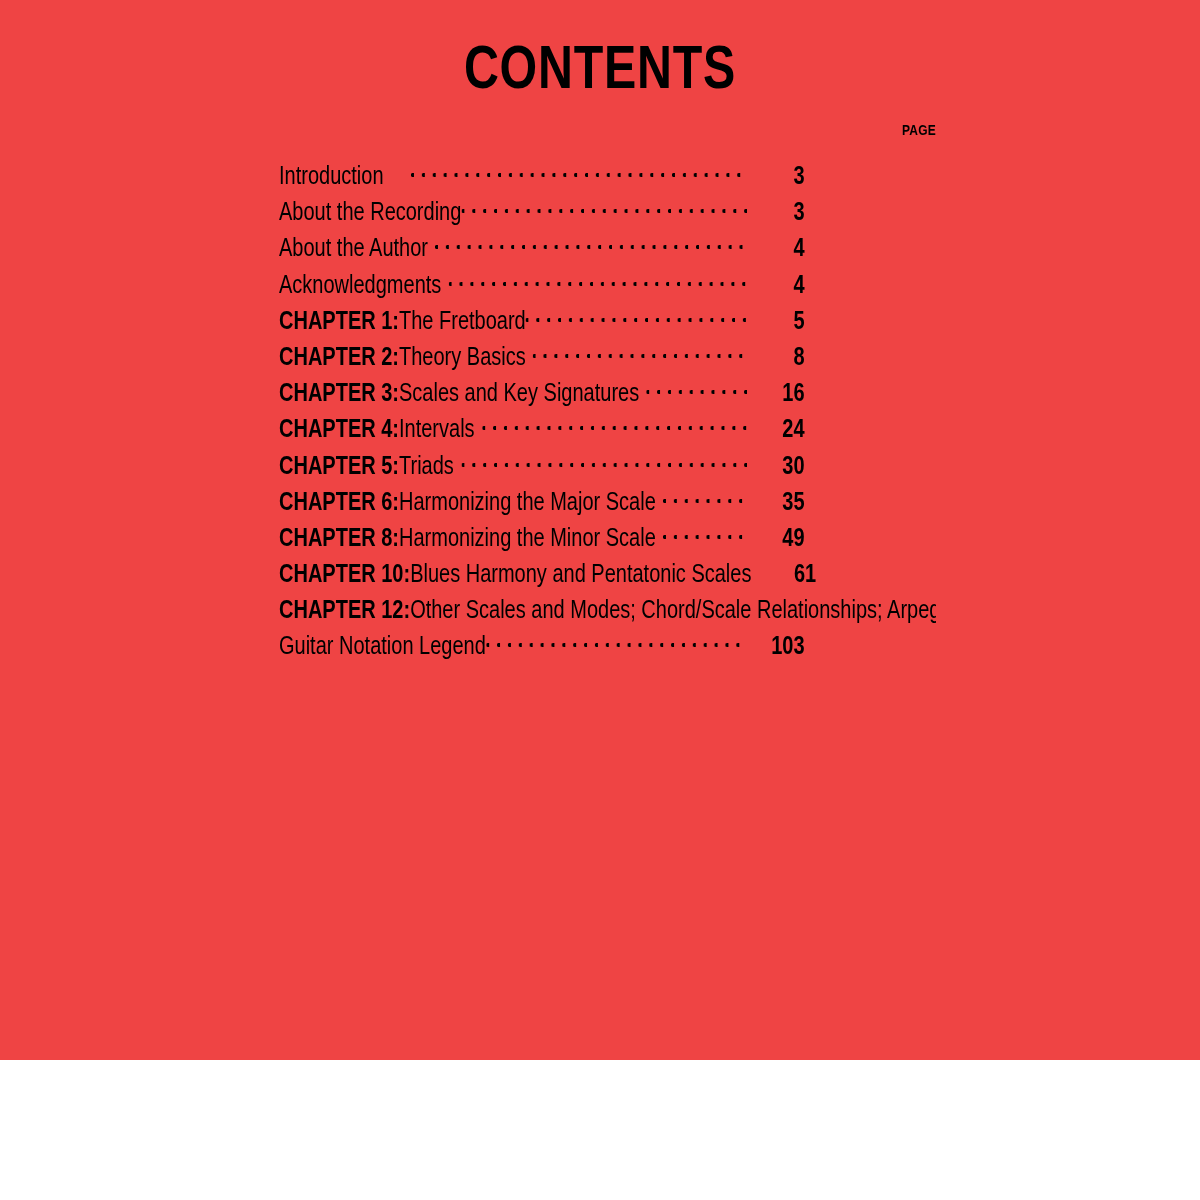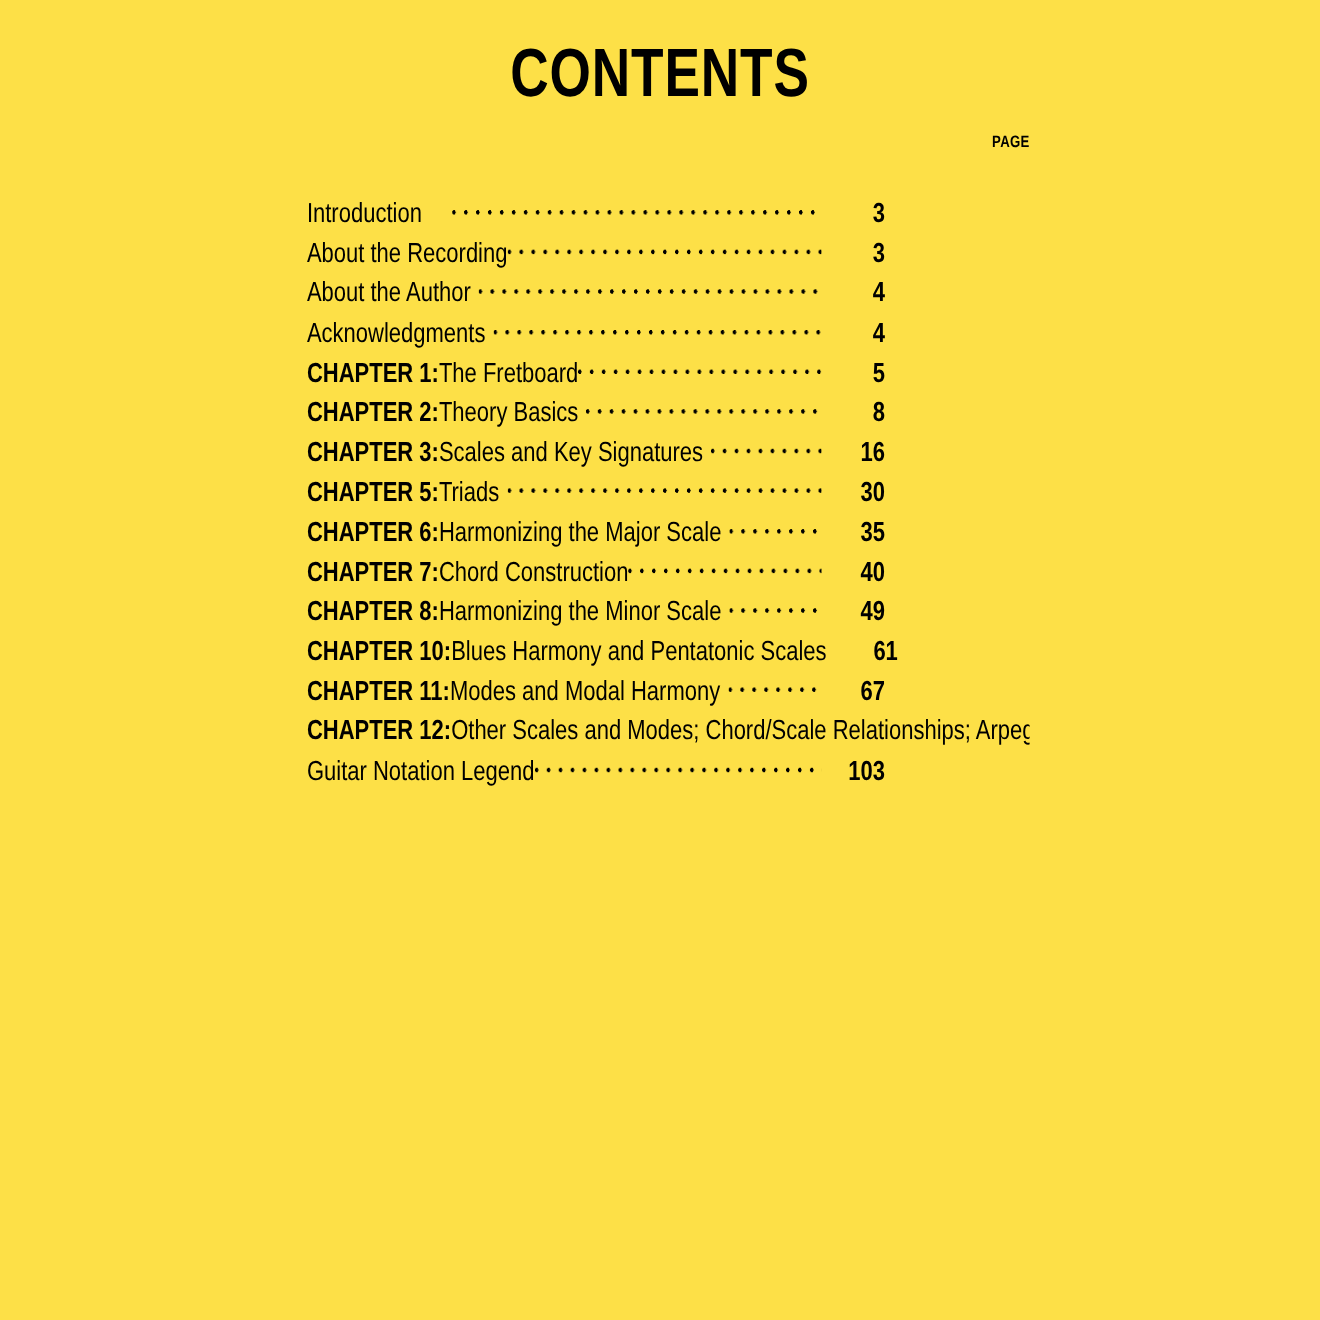--- a/index.html
+++ b/index.html
@@ -12,23 +12,23 @@
     width: 1200px;
     height: 1200px;
     font-family: "Liberation Sans", sans-serif;
     color: #000000;
     -webkit-font-smoothing: antialiased;
   }
 
   .page {
     position: relative;
     width: 1200px;
-    height: 1200px;
+    height: 1060px;
     box-sizing: border-box;
-    background: #fde047;
+    background: #ef4444;
     overflow: hidden;
   }
 
   
   .toc-title {
     position: absolute;
     top: 36px;
     left: 0;
     width: 1200px;
     text-align: center;
@@ -54,21 +54,21 @@
     line-height: 16px;
     letter-spacing: 0.3px;
     transform: scaleX(0.80);
     transform-origin: 936px 0;
     white-space: nowrap;
   }
 
   
   .toc-list {
     position: absolute;
-    top: 172px;
+    top: 154px;
     left: 279px;
     width: 657px;
   }
 
   .toc-row {
     position: relative;
     height: 36.2px;
     display: flex;
     align-items: baseline;
     width: 100%;
@@ -197,68 +197,60 @@
       <div class="toc-row chapter">
         <div class="row-inner">
           <span class="ch-label">CHAPTER 3:</span>
           <span class="entry-title gap-small">Scales and Key Signatures</span>
           <span class="leader"></span>
           <span class="page-num">16</span>
         </div>
       </div>
       <div class="toc-row chapter">
         <div class="row-inner">
+          <span class="ch-label">CHAPTER 4:</span>
+          <span class="entry-title gap-small">Intervals</span>
+          <span class="leader"></span>
+          <span class="page-num">24</span>
+        </div>
+      </div>
+      <div class="toc-row chapter">
+        <div class="row-inner">
           <span class="ch-label">CHAPTER 5:</span>
           <span class="entry-title gap-small">Triads</span>
           <span class="leader"></span>
           <span class="page-num">30</span>
         </div>
       </div>
       <div class="toc-row chapter">
         <div class="row-inner">
           <span class="ch-label">CHAPTER 6:</span>
           <span class="entry-title gap-small">Harmonizing the Major Scale</span>
           <span class="leader"></span>
           <span class="page-num">35</span>
         </div>
       </div>
       <div class="toc-row chapter">
         <div class="row-inner">
-          <span class="ch-label">CHAPTER 7:</span>
-          <span class="entry-title gap-none">Chord Construction</span>
-          <span class="leader"></span>
-          <span class="page-num">40</span>
-        </div>
-      </div>
-      <div class="toc-row chapter">
-        <div class="row-inner">
           <span class="ch-label">CHAPTER 8:</span>
           <span class="entry-title gap-small">Harmonizing the Minor Scale</span>
           <span class="leader"></span>
           <span class="page-num">49</span>
         </div>
       </div>
       <div class="toc-row chapter">
         <div class="row-inner">
           <span class="ch-label">CHAPTER 10:</span>
           <span class="entry-title gap-small">Blues Harmony and Pentatonic Scales</span>
           <span class="leader"></span>
           <span class="page-num">61</span>
         </div>
       </div>
       <div class="toc-row chapter">
         <div class="row-inner">
-          <span class="ch-label">CHAPTER 11:</span>
-          <span class="entry-title gap-small">Modes and Modal Harmony</span>
-          <span class="leader"></span>
-          <span class="page-num">67</span>
-        </div>
-      </div>
-      <div class="toc-row chapter">
-        <div class="row-inner">
           <span class="ch-label">CHAPTER 12:</span>
           <span class="entry-title gap-none">Other Scales and Modes; Chord/Scale Relationships; Arpeggios</span>
           <span class="leader"></span>
         </div>
       </div>
       <div class="toc-row front">
         <div class="row-inner">
           <span class="entry-title gap-none">Guitar Notation Legend</span>
           <span class="leader"></span>
           <span class="page-num">103</span>

